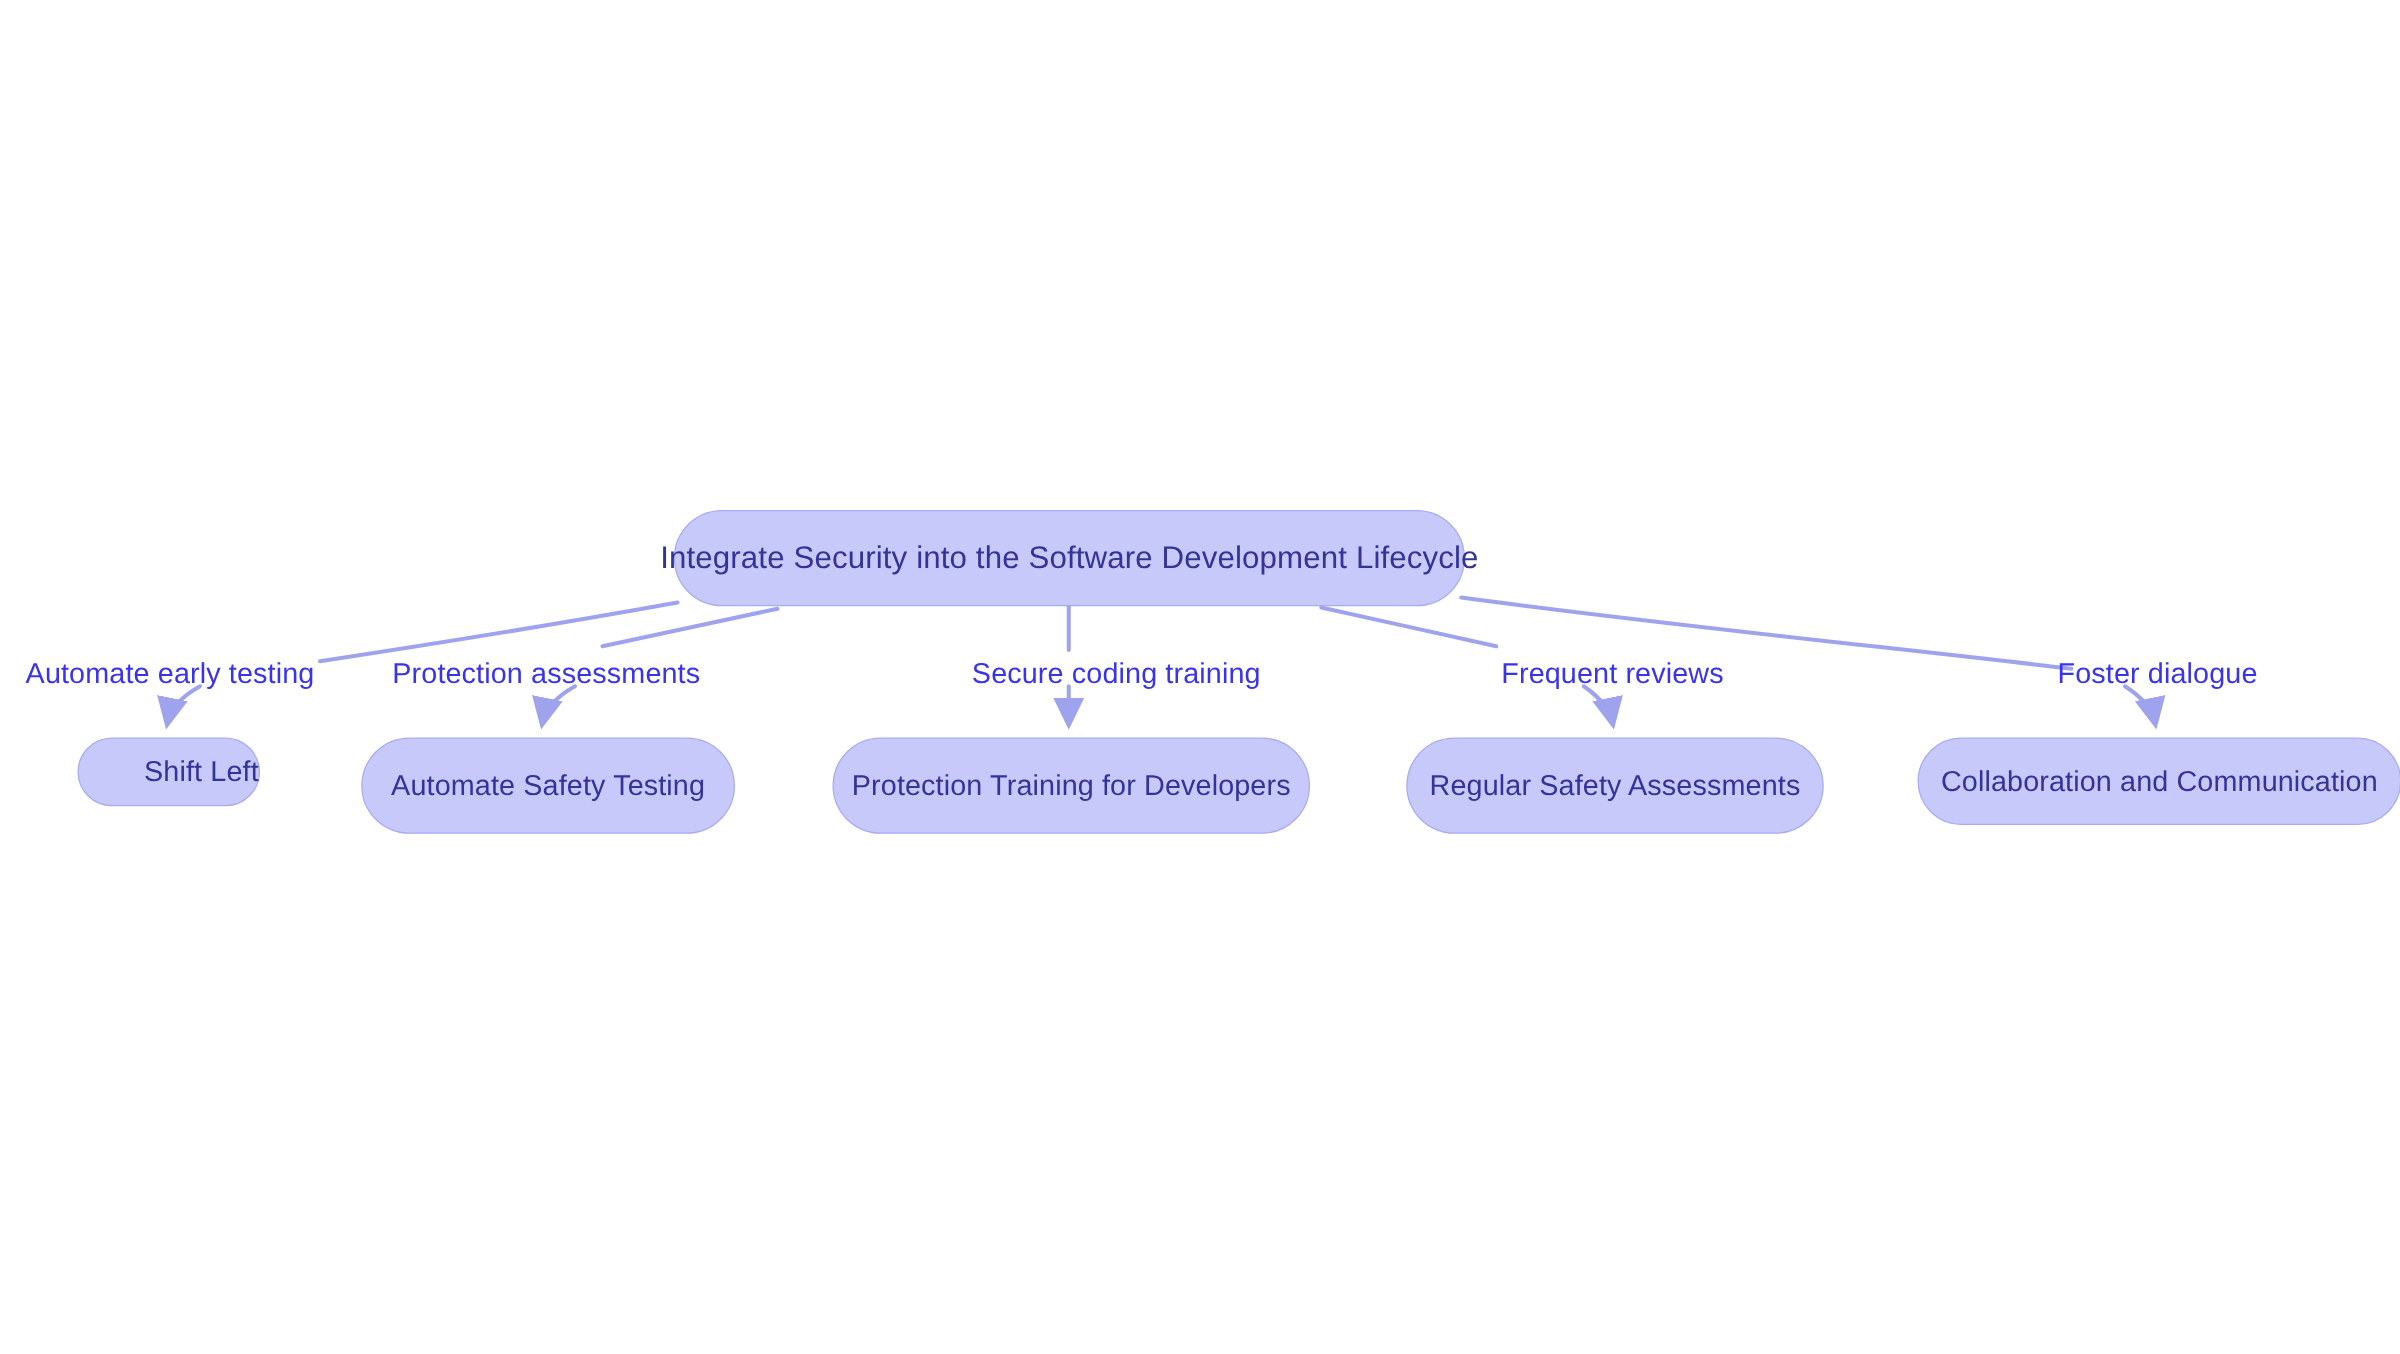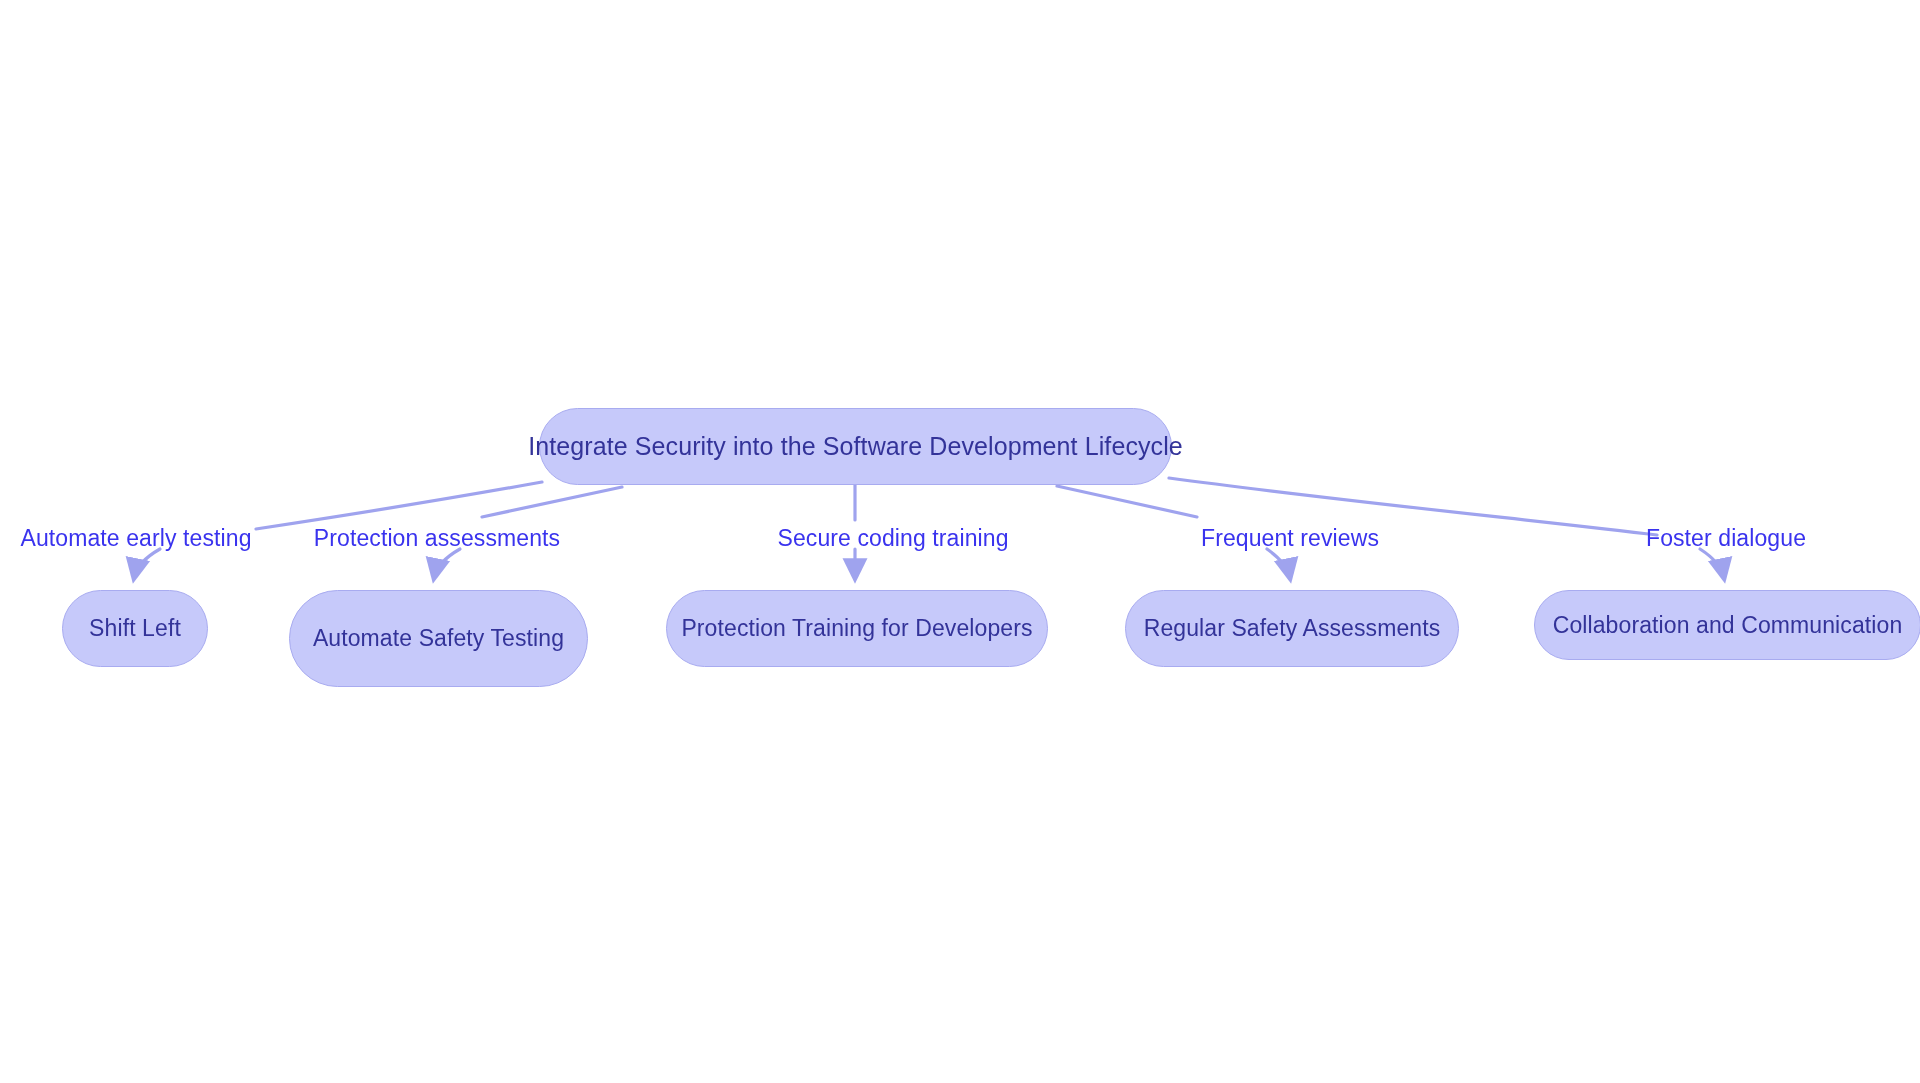--- a/index.html
+++ b/index.html
@@ -85,25 +85,25 @@
   <div class="node node-root" style="left:527px; top:408px; width:633px; height:77px;">
     <span>Integrate Security into the Software Development Lifecycle</span>
   </div>
 
   <div class="edge-label" style="left:124px; top:525px;">Automate early testing</div>
   <div class="edge-label" style="left:425px; top:525px;">Protection assessments</div>
   <div class="edge-label" style="left:881px; top:525px;">Secure coding training</div>
   <div class="edge-label" style="left:1278px; top:525px;">Frequent reviews</div>
   <div class="edge-label" style="left:1714px; top:525px;">Foster dialogue</div>
 
-  <div class="node node-leaf" style="left:50px; top:590px; width:146px; height:77px;">
+  <div class="node node-leaf" style="left:50px; top:590px; width:146px; height:55px;justify-content:flex-end;">
     <span>Shift Left</span>
   </div>
 
-  <div class="node node-leaf" style="left:277px; top:590px; width:299px; height:97px;">
+  <div class="node node-leaf" style="left:277px; top:590px; width:299px; height:77px;">
     <span>Automate Safety Testing</span>
   </div>
 
   <div class="node node-leaf" style="left:654px; top:590px; width:382px; height:77px;">
     <span>Protection Training for Developers</span>
   </div>
 
   <div class="node node-leaf" style="left:1113px; top:590px; width:334px; height:77px;">
     <span>Regular Safety Assessments</span>
   </div>

